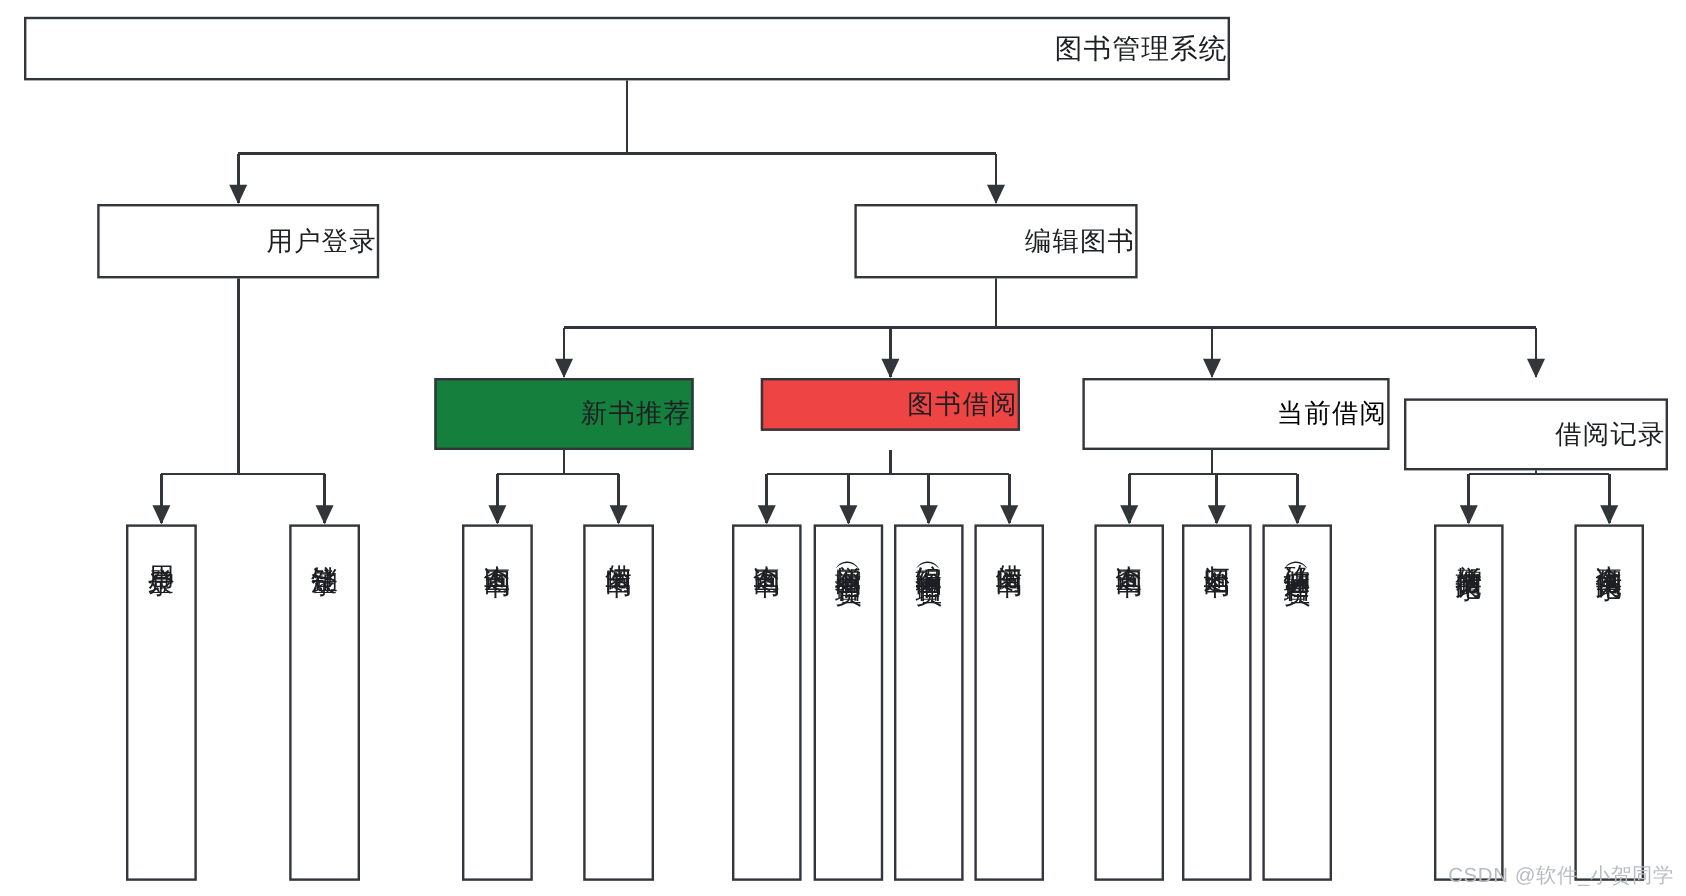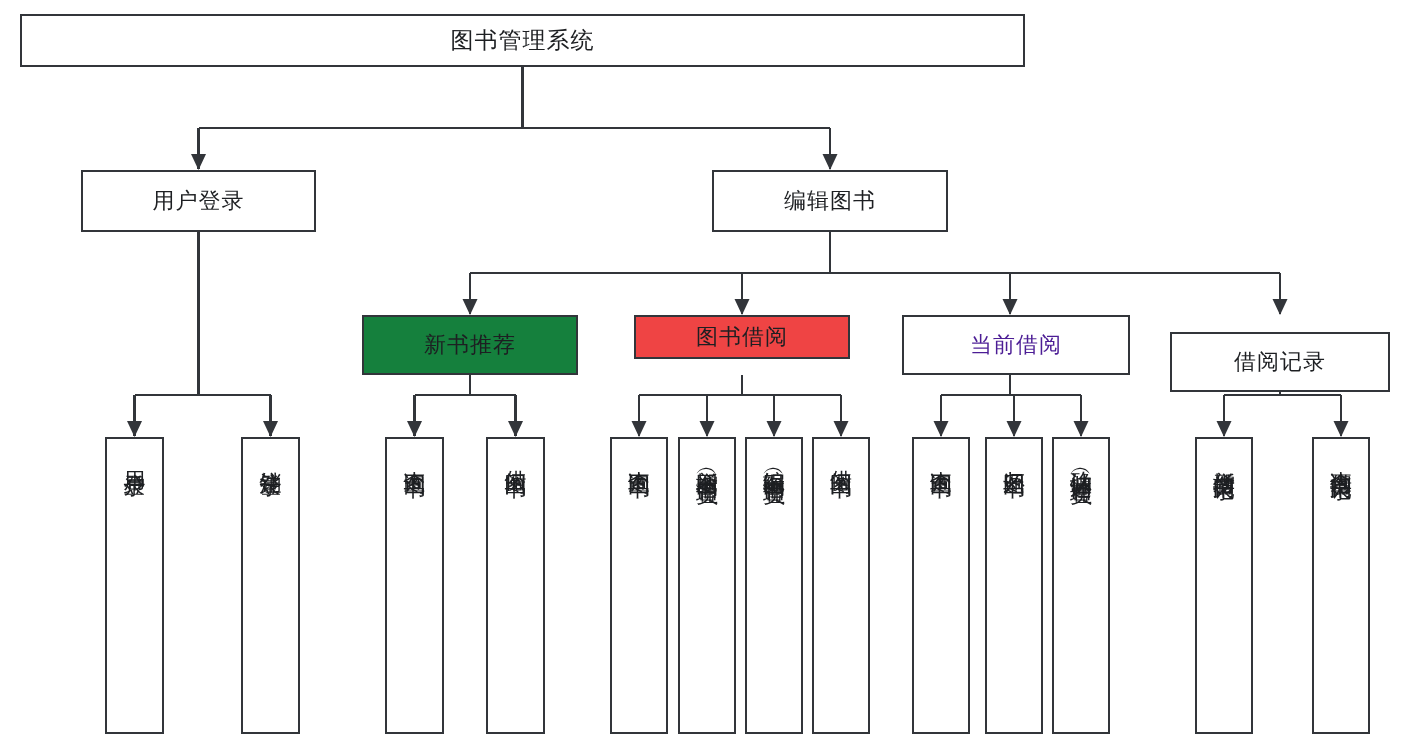--- a/index.html
+++ b/index.html
@@ -19,21 +19,21 @@
     width: 1405px;
     height: 747px;
   }
   .node {
     position: absolute;
     box-sizing: border-box;
     background: #ffffff;
     border: 2px solid #32353a;
     display: flex;
     align-items: center;
-    justify-content: center;
+    justify-content: flex-end;
     color: #1d1f22;
   }
   .node-h {
     font-size: 22px;
     letter-spacing: 1px;
     white-space: nowrap;
   }
   .node-root .node-label { font-size: 23px; }
   .node-leaf {
     align-items: flex-start;
@@ -133,21 +133,21 @@
       </div>
       <div class="node node-h" style="left: 712px; top: 170px; width: 236px; height: 62px; border-color: rgb(50, 53, 58); background: rgb(255, 255, 255); color: rgb(29, 31, 34);">
         <span class="node-label">编辑图书</span>
       </div>
       <div class="node node-h" style="left: 362px; top: 315px; width: 216px; height: 60px; border-color: rgb(50, 53, 58); background: #15803d; color: rgb(29, 31, 34);">
         <span class="node-label">新书推荐</span>
       </div>
       <div class="node node-h" style="left: 634px; top: 315px; width: 216px; height: 44px; border-color: rgb(50, 53, 58); background: #ef4444; color: rgb(29, 31, 34);">
         <span class="node-label">图书借阅</span>
       </div>
-      <div class="node node-h" style="left: 902px; top: 315px; width: 228px; height: 60px; border-color: rgb(50, 53, 58); background: rgb(255, 255, 255); color: #4c1d95;">
+      <div class="node node-h" style="left: 902px; top: 315px; width: 256px; height: 60px; border-color: rgb(50, 53, 58); background: rgb(255, 255, 255); color: #000000;">
         <span class="node-label">当前借阅</span>
       </div>
       <div class="node node-h" style="left: 1170px; top: 332px; width: 220px; height: 60px; border-color: rgb(50, 53, 58); background: rgb(255, 255, 255); color: rgb(29, 31, 34);">
         <span class="node-label">借阅记录</span>
       </div>
       <div class="node node-leaf" style="left: 105px; top: 437px; width: 59px; height: 297px; border-color: rgb(50, 53, 58); background: rgb(255, 255, 255); color: rgb(29, 31, 34);">
         <span class="node-label">用户登录</span>
       </div>
       <div class="node node-leaf" style="left: 241px; top: 437px; width: 59px; height: 297px; border-color: rgb(50, 53, 58); background: rgb(255, 255, 255); color: rgb(29, 31, 34);">
         <span class="node-label">注销登录</span>
@@ -179,13 +179,14 @@
       <div class="node node-leaf" style="left: 1052px; top: 437px; width: 58px; height: 297px; border-color: rgb(50, 53, 58); background: rgb(255, 255, 255); color: rgb(29, 31, 34);">
         <span class="node-label">确认归还（管理员）</span>
       </div>
       <div class="node node-leaf" style="left: 1195px; top: 437px; width: 58px; height: 297px; border-color: rgb(50, 53, 58); background: rgb(255, 255, 255); color: rgb(29, 31, 34);">
         <span class="node-label">新增借阅记录</span>
       </div>
       <div class="node node-leaf" style="left: 1312px; top: 437px; width: 58px; height: 297px; border-color: rgb(50, 53, 58); background: rgb(255, 255, 255); color: rgb(29, 31, 34);">
         <span class="node-label">查询借阅记录</span>
       </div>
     </div>
+  <div class="watermark">CSDN @软件_小贺同学</div>
 </div>
 
 </body></html>

